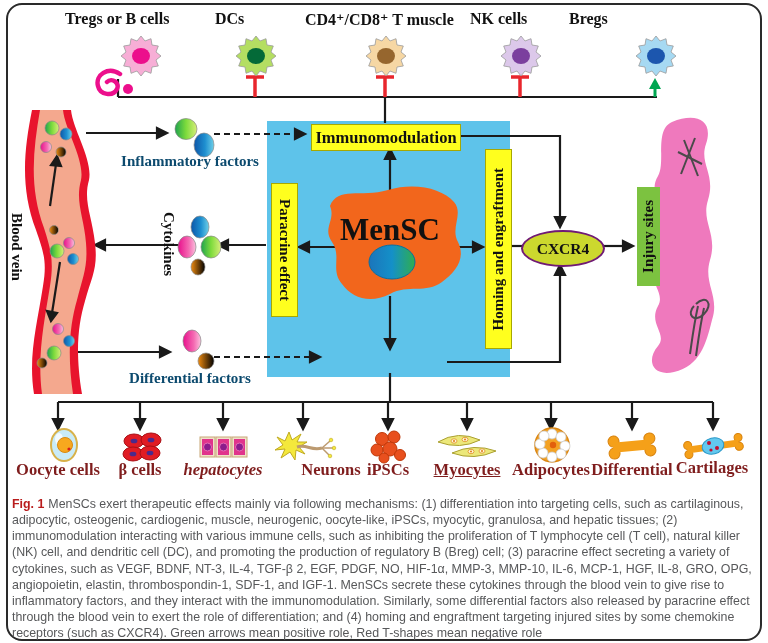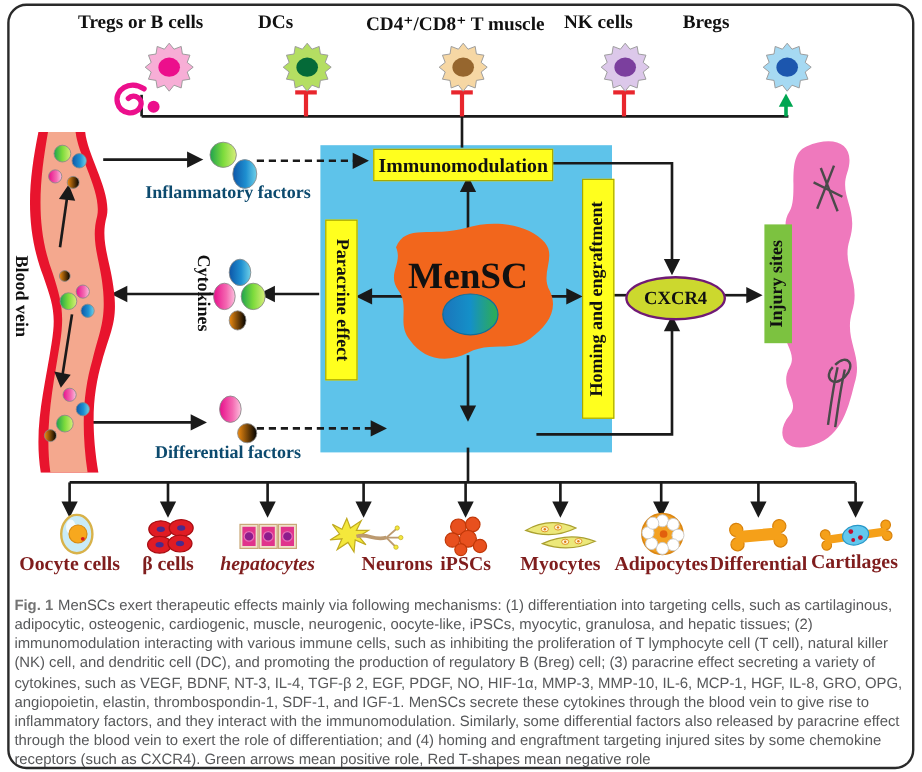--- a/index.html
+++ b/index.html
@@ -22,21 +22,21 @@
   .cxcr4{left:521px;top:230px;width:80px;height:33px;background:#ccd82e;border:2px solid #701a75;border-radius:50%;
          display:flex;align-items:center;justify-content:center;font-weight:bold;font-size:15.5px;color:#111;z-index:3;}
   .injurybox{left:637px;top:187px;width:23px;height:99px;background:#7cc240;z-index:3;
              display:flex;align-items:center;justify-content:center;font-size:15px;}
   .overlay{left:0;top:0;z-index:2;pointer-events:none;}
   .node{z-index:3;}
   .icon{z-index:3;}
   
   .caption{left:12px;top:496px;width:745px;font-family:"Liberation Sans","DejaVu Sans",sans-serif;
            font-size:12.4px;line-height:1.3;color:#57585a;text-align:left;z-index:4;}
-  .caption b{color:#737373;margin-right:4px;margin-top:28px;}
+  .caption b{color:#b91c1c;margin-right:4px;margin-top:28px;}
 </style>
 </head>
 <body>
 
 <div id="stage">
 
   <svg width="0" height="0" style="position:absolute" aria-hidden="true">
     <defs>
       <linearGradient id="g-green" x1="0" y1="0" x2="1" y2="0">
         <stop offset="0" stop-color="#1fa24e"></stop>
@@ -363,21 +363,21 @@
         <circle cx="38" cy="20" r="2"></circle>
         <circle cx="32" cy="22" r="1.6"></circle>
       </g>
   </svg>
 
   <div class="abs botlabel" style="left:58px;top:460px;transform:translateX(-50%);">Oocyte cells</div>
   <div class="abs botlabel" style="left:140px;top:460px;transform:translateX(-50%);">β cells</div>
   <div class="abs botlabel" style="left:223px;top:460px;transform:translateX(-50%);font-style:italic;">hepatocytes</div>
   <div class="abs botlabel" style="left:303px;top:460px;transform:translateX(-50%);margin-left:28px;">Neurons</div>
   <div class="abs botlabel" style="left:388px;top:460px;transform:translateX(-50%);">iPSCs</div>
-  <div class="abs botlabel" style="left:467px;top:460px;transform:translateX(-50%);">Myocytes</div>
+  <div class="abs botlabel" style="left:467px;top:460px;transform:translateX(-50%);text-decoration:underline;">Myocytes</div>
   <div class="abs botlabel" style="left:551px;top:460px;transform:translateX(-50%);">Adipocytes</div>
   <div class="abs botlabel" style="left:632px;top:460px;transform:translateX(-50%);">Differential</div>
   <div class="abs botlabel" style="left:712px;top:458px;transform:translateX(-50%);">Cartilages</div>
 
   <div class="abs caption">
     <b>Fig. 1</b><span>MenSCs exert therapeutic effects mainly via following mechanisms: (1) differentiation into targeting cells, such as cartilaginous, adipocytic, osteogenic, cardiogenic, muscle, neurogenic, oocyte-like, iPSCs, myocytic, granulosa, and hepatic tissues; (2) immunomodulation interacting with various immune cells, such as inhibiting the proliferation of T lymphocyte cell (T cell), natural killer (NK) cell, and dendritic cell (DC), and promoting the production of regulatory B (Breg) cell; (3) paracrine effect secreting a variety of cytokines, such as VEGF, BDNF, NT-3, IL-4, TGF-β 2, EGF, PDGF, NO, HIF-1α, MMP-3, MMP-10, IL-6, MCP-1, HGF, IL-8, GRO, OPG, angiopoietin, elastin, thrombospondin-1, SDF-1, and IGF-1. MenSCs secrete these cytokines through the blood vein to give rise to inflammatory factors, and they interact with the immunomodulation. Similarly, some differential factors also released by paracrine effect through the blood vein to exert the role of differentiation; and (4) homing and engraftment targeting injured sites by some chemokine receptors (such as CXCR4). Green arrows mean positive role, Red T-shapes mean negative role</span>
   </div>
 
 </div>
 

